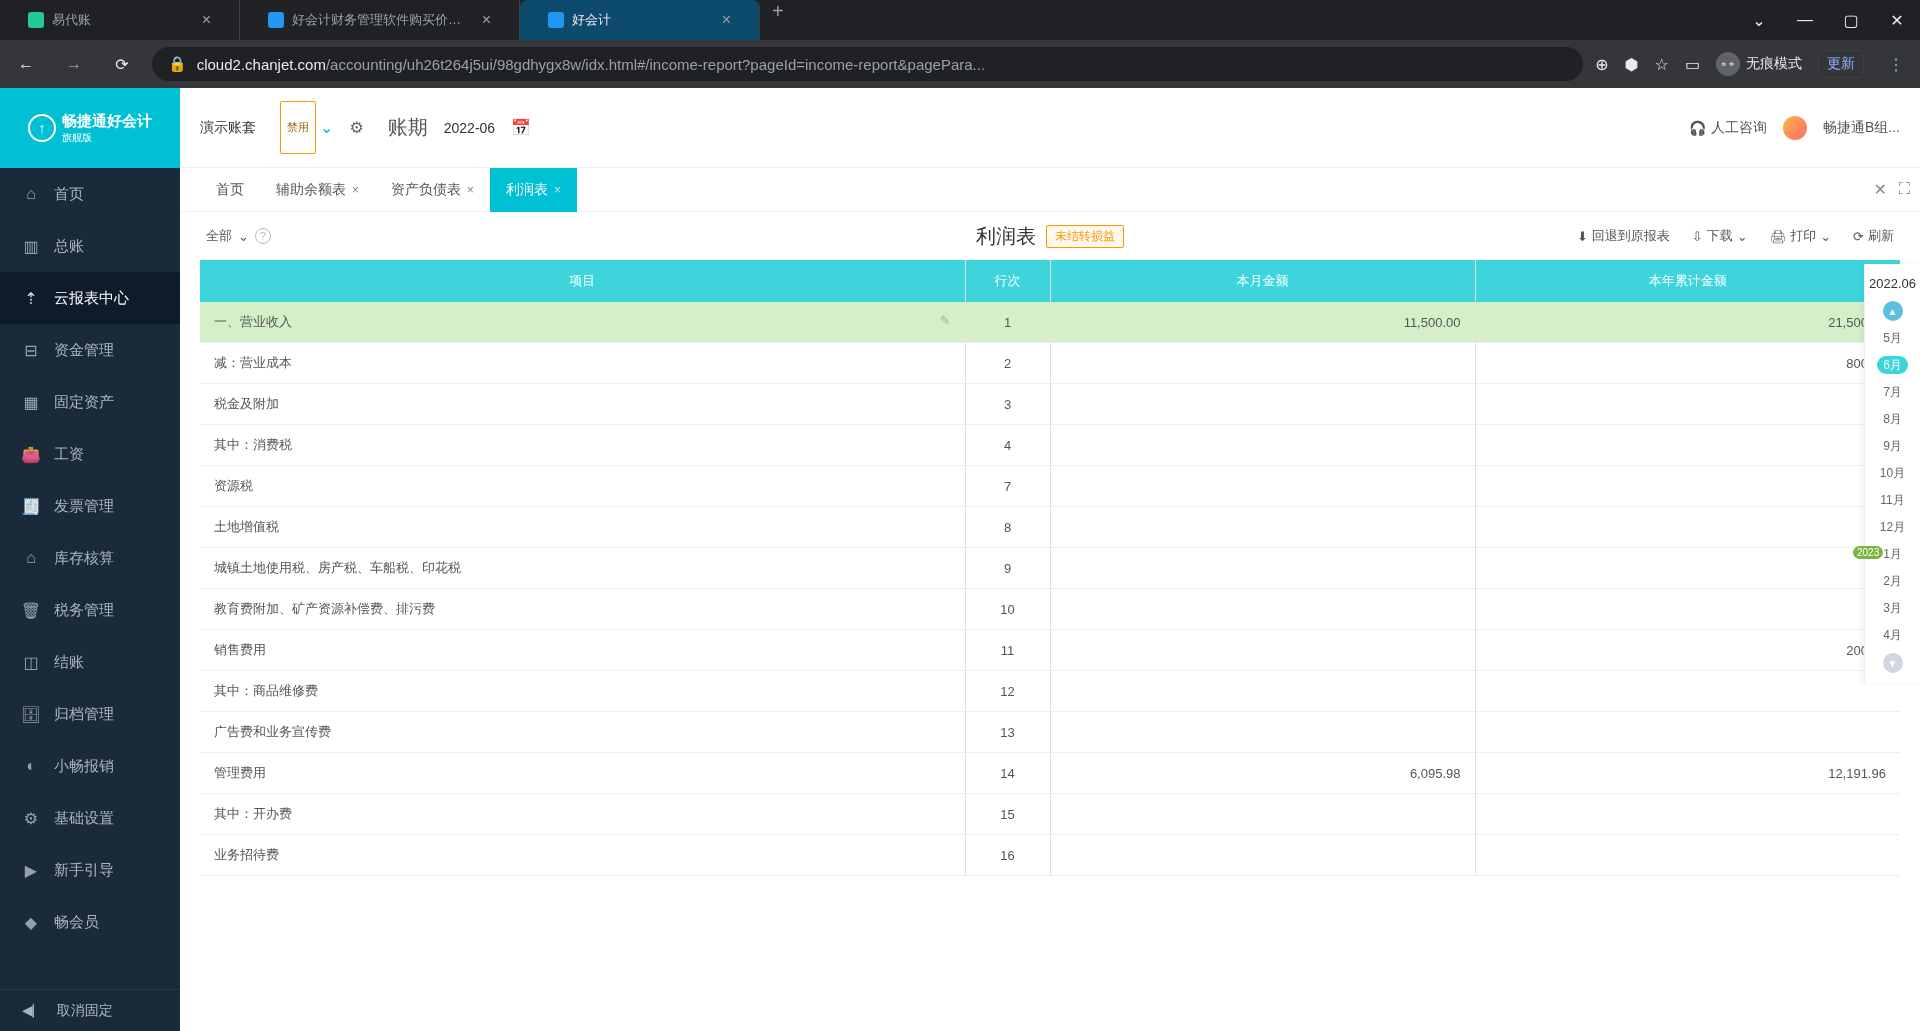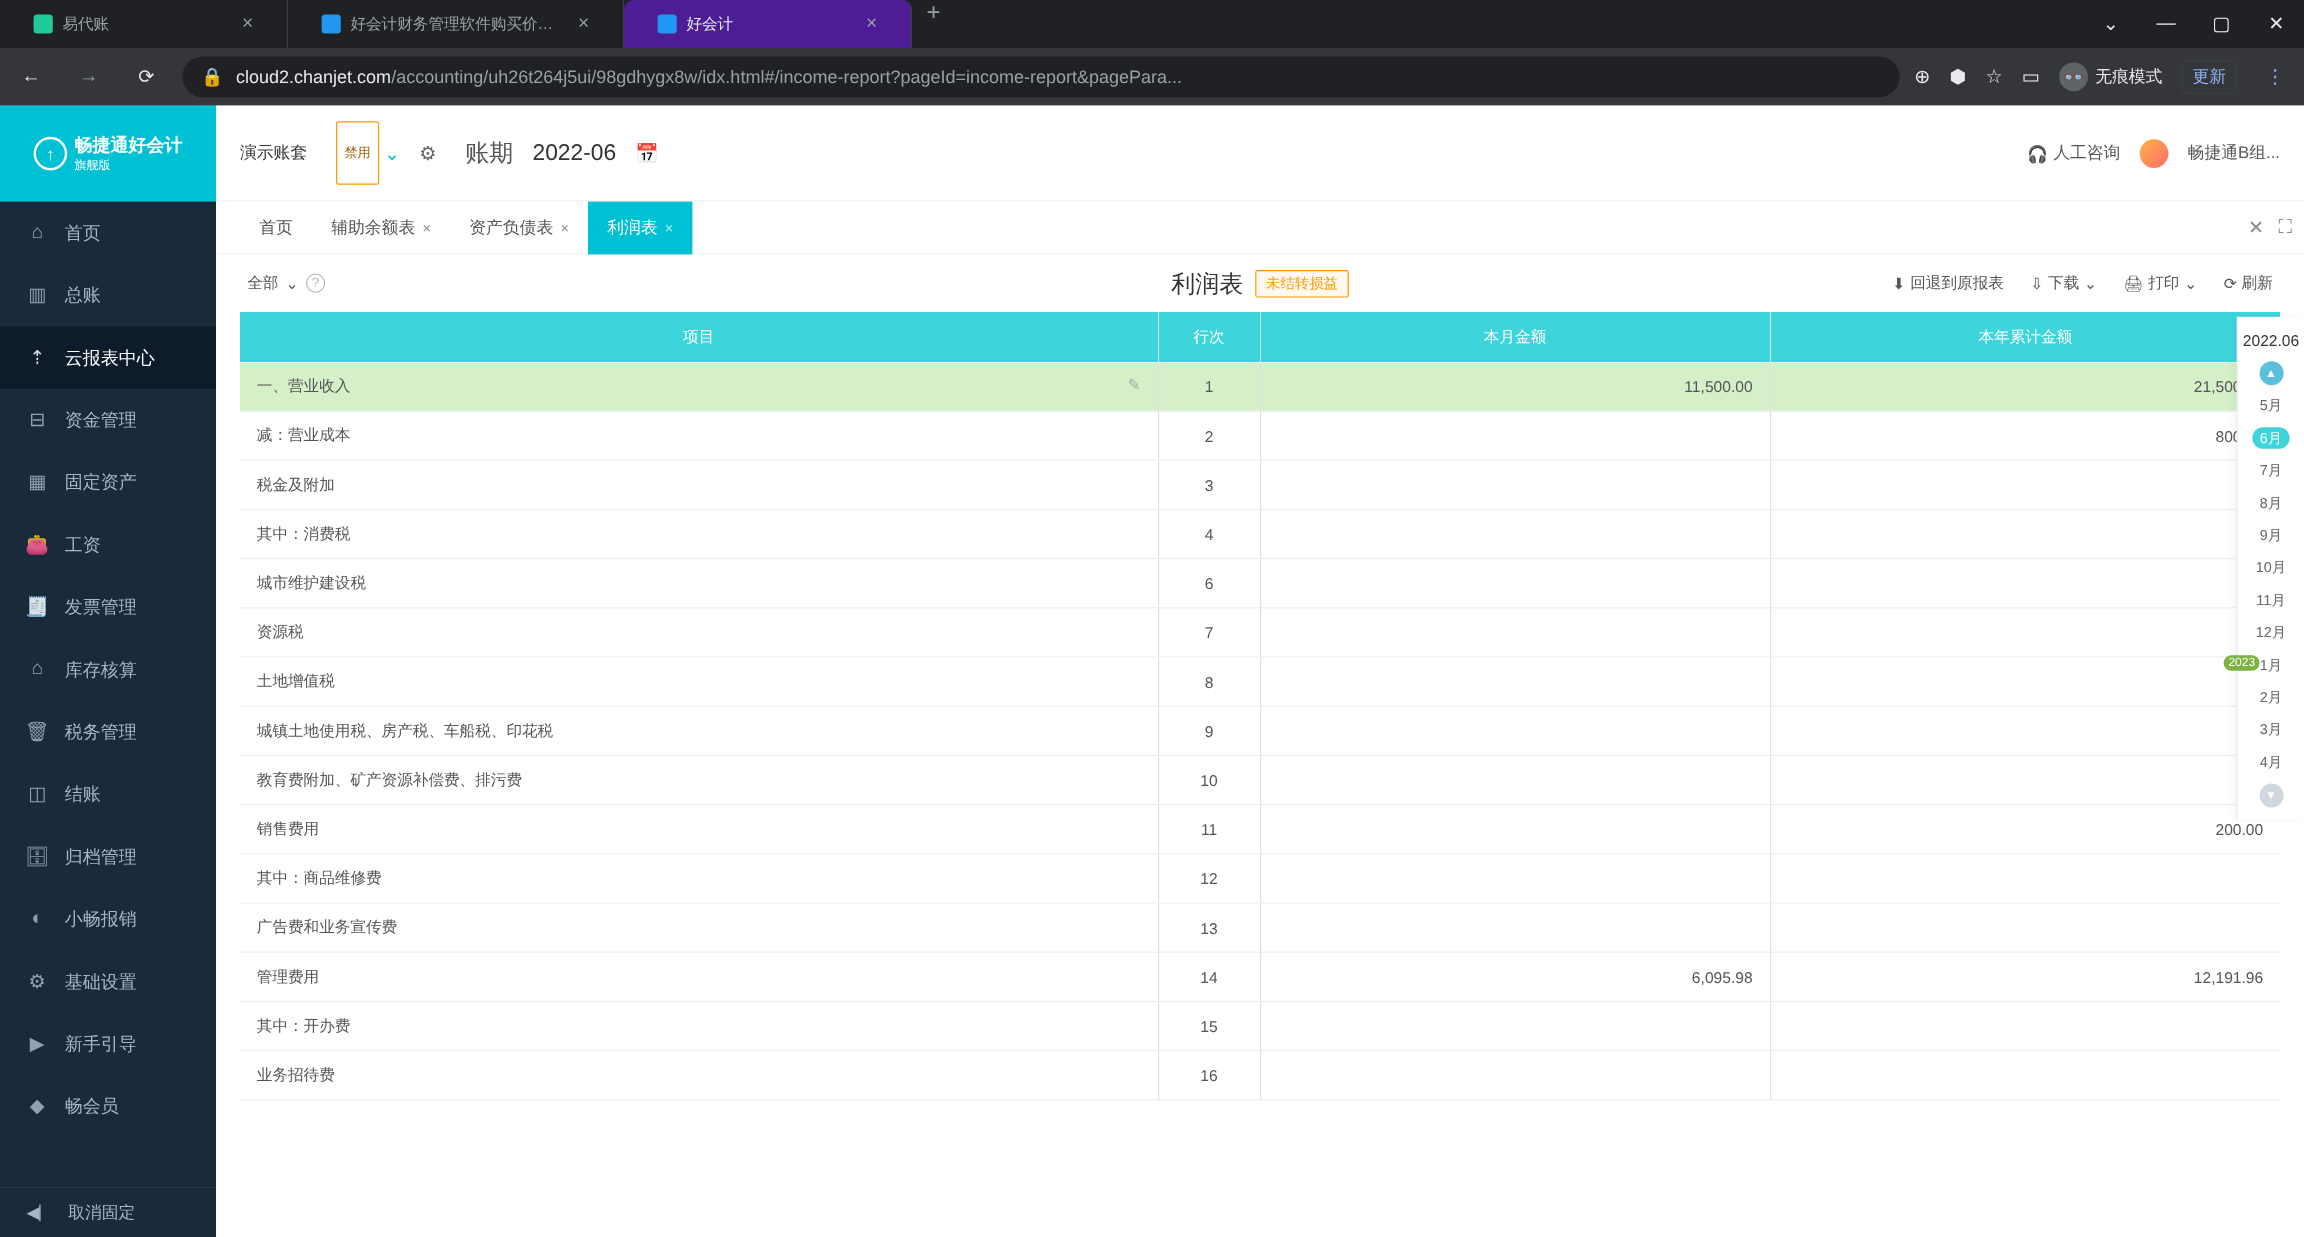--- a/index.html
+++ b/index.html
@@ -2,21 +2,21 @@
 <html><head>
 <meta charset="utf-8">
 <style>
 * { margin: 0; padding: 0; box-sizing: border-box; font-family: "Microsoft YaHei", -apple-system, sans-serif; }
 body { width: 1920px; height: 1031px; background: #202124; overflow: hidden; }
 
 
 .titlebar { height: 40px; background: #202124; display: flex; align-items: center; }
 .tabs { display: flex; height: 40px; flex: 1; }
 .tab { display: flex; align-items: center; padding: 0 28px; color: #9aa0a6; font-size: 13px; min-width: 240px; max-width: 280px; border-right: 1px solid #3c4043; gap: 8px; }
-.tab.active { background: #4c1d95; color: #e8eaed; border-top-left-radius: 8px; border-top-right-radius: 8px; }
+.tab.active { background: #0c4a6e; color: #e8eaed; border-top-left-radius: 8px; border-top-right-radius: 8px; }
 .tab-favicon { width: 16px; height: 16px; border-radius: 3px; flex-shrink: 0; }
 .fav-green { background: #20c997; }
 .fav-blue { background: #2196f3; }
 .tab-title { flex: 1; white-space: nowrap; overflow: hidden; text-overflow: ellipsis; }
 .tab-close { color: #9aa0a6; cursor: pointer; font-size: 16px; }
 .newtab { color: #9aa0a6; padding: 0 12px; font-size: 20px; cursor: pointer; }
 .win-controls { display: flex; color: #e8eaed; }
 .win-btn { width: 46px; height: 40px; display: flex; align-items: center; justify-content: center; cursor: pointer; }
 
 .addrbar { height: 48px; background: #35363a; display: flex; align-items: center; padding: 0 8px; gap: 12px; }
@@ -42,21 +42,21 @@
 .side-icon { width: 18px; height: 18px; display: flex; align-items: center; justify-content: center; font-size: 16px; opacity: 0.85; }
 .side-bottom { margin-top: auto; height: 42px; display: flex; align-items: center; padding: 0 22px; gap: 10px; font-size: 14px; border-top: 1px solid #2a3a4a; cursor: pointer; }
 
 .main { flex: 1; display: flex; flex-direction: column; background: #fff; position: relative; }
 .topbar { height: 80px; display: flex; align-items: center; padding: 0 20px; gap: 16px; border-bottom: 1px solid #eee; }
 .account-name { font-size: 14px; color: #333; }
 .badge-disabled { border: 1px solid #ff9800; color: #a16207; font-size: 11px; padding: 18px 6px; border-radius: 2px; margin-left: 8px; }
 .dropdown-caret { color: #00c1d4; margin-left: 4px; }
 .gear { color: #666; cursor: pointer; }
 .period-label { font-size: 20px; color: #555; margin-left: 8px; }
-.period-val { font-size: 19px; color: #333; }
+.period-val { font-size: 14px; color: #333; }
 .cal-icon { color: #00c1d4; }
 .topbar-right { margin-left: auto; display: flex; align-items: center; gap: 16px; font-size: 14px; color: #555; }
 .headset { display: flex; align-items: center; gap: 4px; cursor: pointer; }
 .avatar { width: 24px; height: 24px; border-radius: 12px; background: linear-gradient(135deg,#ffb347,#ff6b6b); }
 
 .tabbar { height: 44px; display: flex; align-items: center; padding: 0 20px; gap: 4px; border-bottom: 1px solid #eee; position: relative; }
 .page-tab { padding: 0 16px; height: 44px; display: flex; align-items: center; font-size: 14px; color: #555; cursor: pointer; gap: 6px; }
 .page-tab.active { background: #00c1d4; color: #fff; }
 .tab-x { font-size: 12px; opacity: 0.7; }
 .tabbar-right { position: absolute; right: 10px; display: flex; gap: 12px; color: #888; }
@@ -330,26 +330,20 @@
     <td class="col-month"></td>
     <td class="col-year"></td>
             </tr>
             <tr>
     <td class="col-item">其中：消费税</td>
     <td class="col-row">4</td>
     <td class="col-month"></td>
     <td class="col-year"></td>
             </tr>
             <tr>
-    <td class="col-item">城市维护建设税</td>
-    <td class="col-row">6</td>
-    <td class="col-month"></td>
-    <td class="col-year"></td>
-            </tr>
-            <tr>
     <td class="col-item">资源税</td>
     <td class="col-row">7</td>
     <td class="col-month"></td>
     <td class="col-year"></td>
             </tr>
             <tr>
     <td class="col-item">土地增值税</td>
     <td class="col-row">8</td>
     <td class="col-month"></td>
     <td class="col-year"></td>

